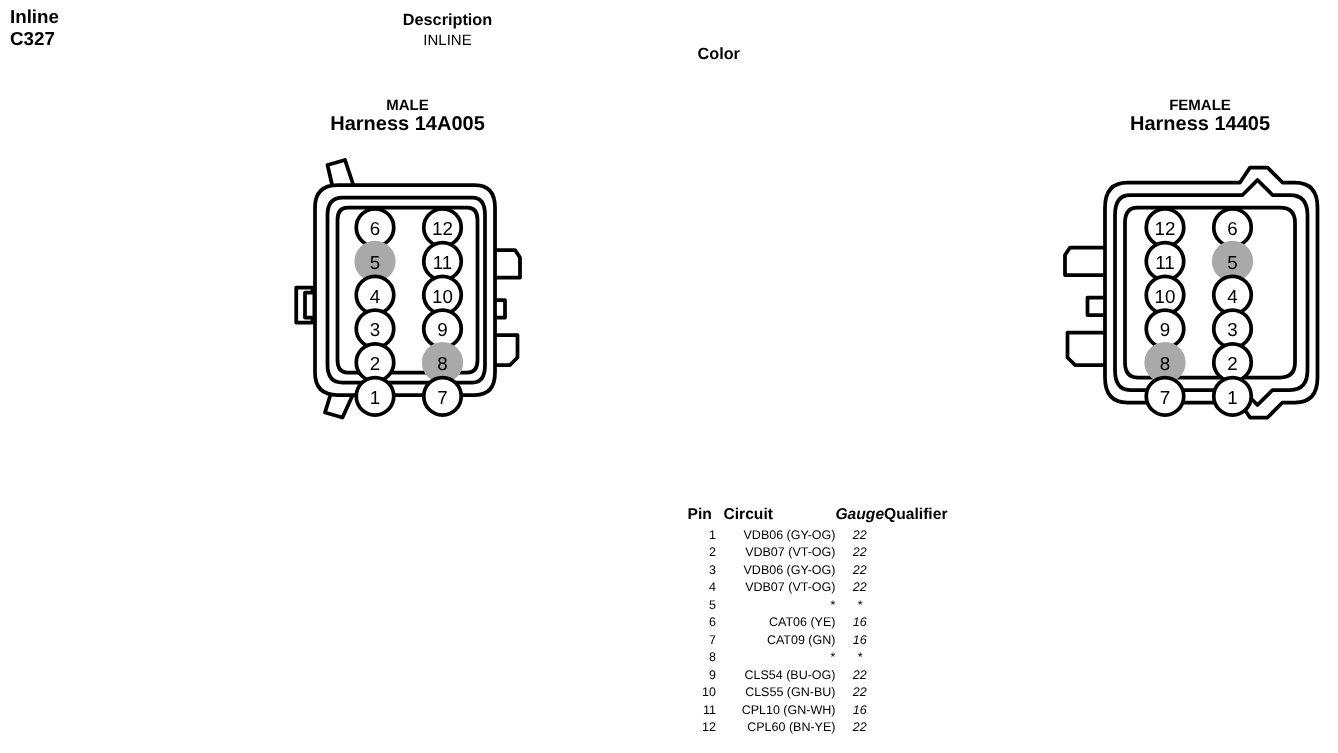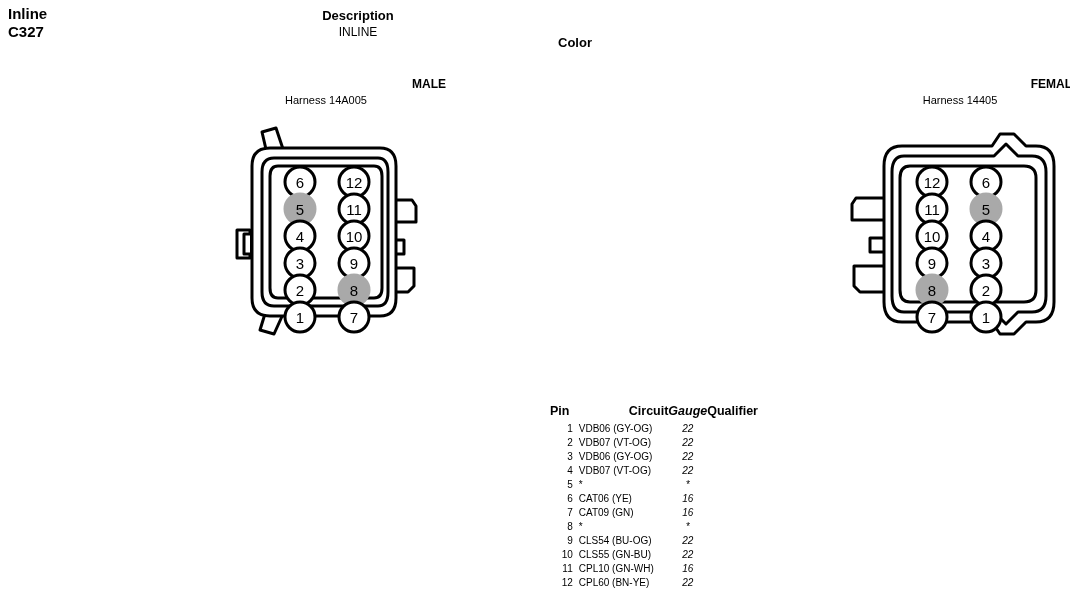--- a/index.html
+++ b/index.html
@@ -65,25 +65,24 @@
   .conn-caption {
     position: absolute;
     text-align: center;
     width: 240px;
   }
   .conn-gender {
     font-size: 12px;
     font-weight: bold;
     line-height: 16px;
     white-space: nowrap;
-    text-align: right;
   }
   .conn-harness {
-    font-size: 11px;
-    font-weight: normal;
+    font-size: 16px;
+    font-weight: bold;
     line-height: 16px;
     white-space: nowrap;
   }
   #male-caption   { left: 206px; top: 76px; }
   #female-caption { left: 840px; top: 76px; }
 
   
   .connector-drawing {
     position: absolute;
   }
@@ -115,25 +114,25 @@
     white-space: nowrap;
   }
   #pin-table td {
     font-size: 10px;
     font-weight: normal;
     line-height: 14px;
     padding: 0;
     white-space: nowrap;
   }
   .col-pin    { width: 26px;  text-align: right;  padding-right: 6px !important; }
-  .col-circuit{ width: 104px; text-align: left; }
+  .col-circuit{ width: 104px; text-align: right; }
   .col-gauge  { width: 34px;  text-align: center; font-style: italic; }
   .col-qual   { width: 46px;  text-align: left; }
   th.col-pin     { text-align: left; padding-left: 2px !important; }
-  th.col-circuit { text-align: right; }
+  th.col-circuit { text-align: left; }
   th.col-gauge   { text-align: left; }
   .star { letter-spacing: 0; }
 </style>
 </head>
 <body>
 
 <div id="header-row">
 
   <div class="hdr-block" id="connector-id-block">
     <div class="hdr-label">Inline</div>

